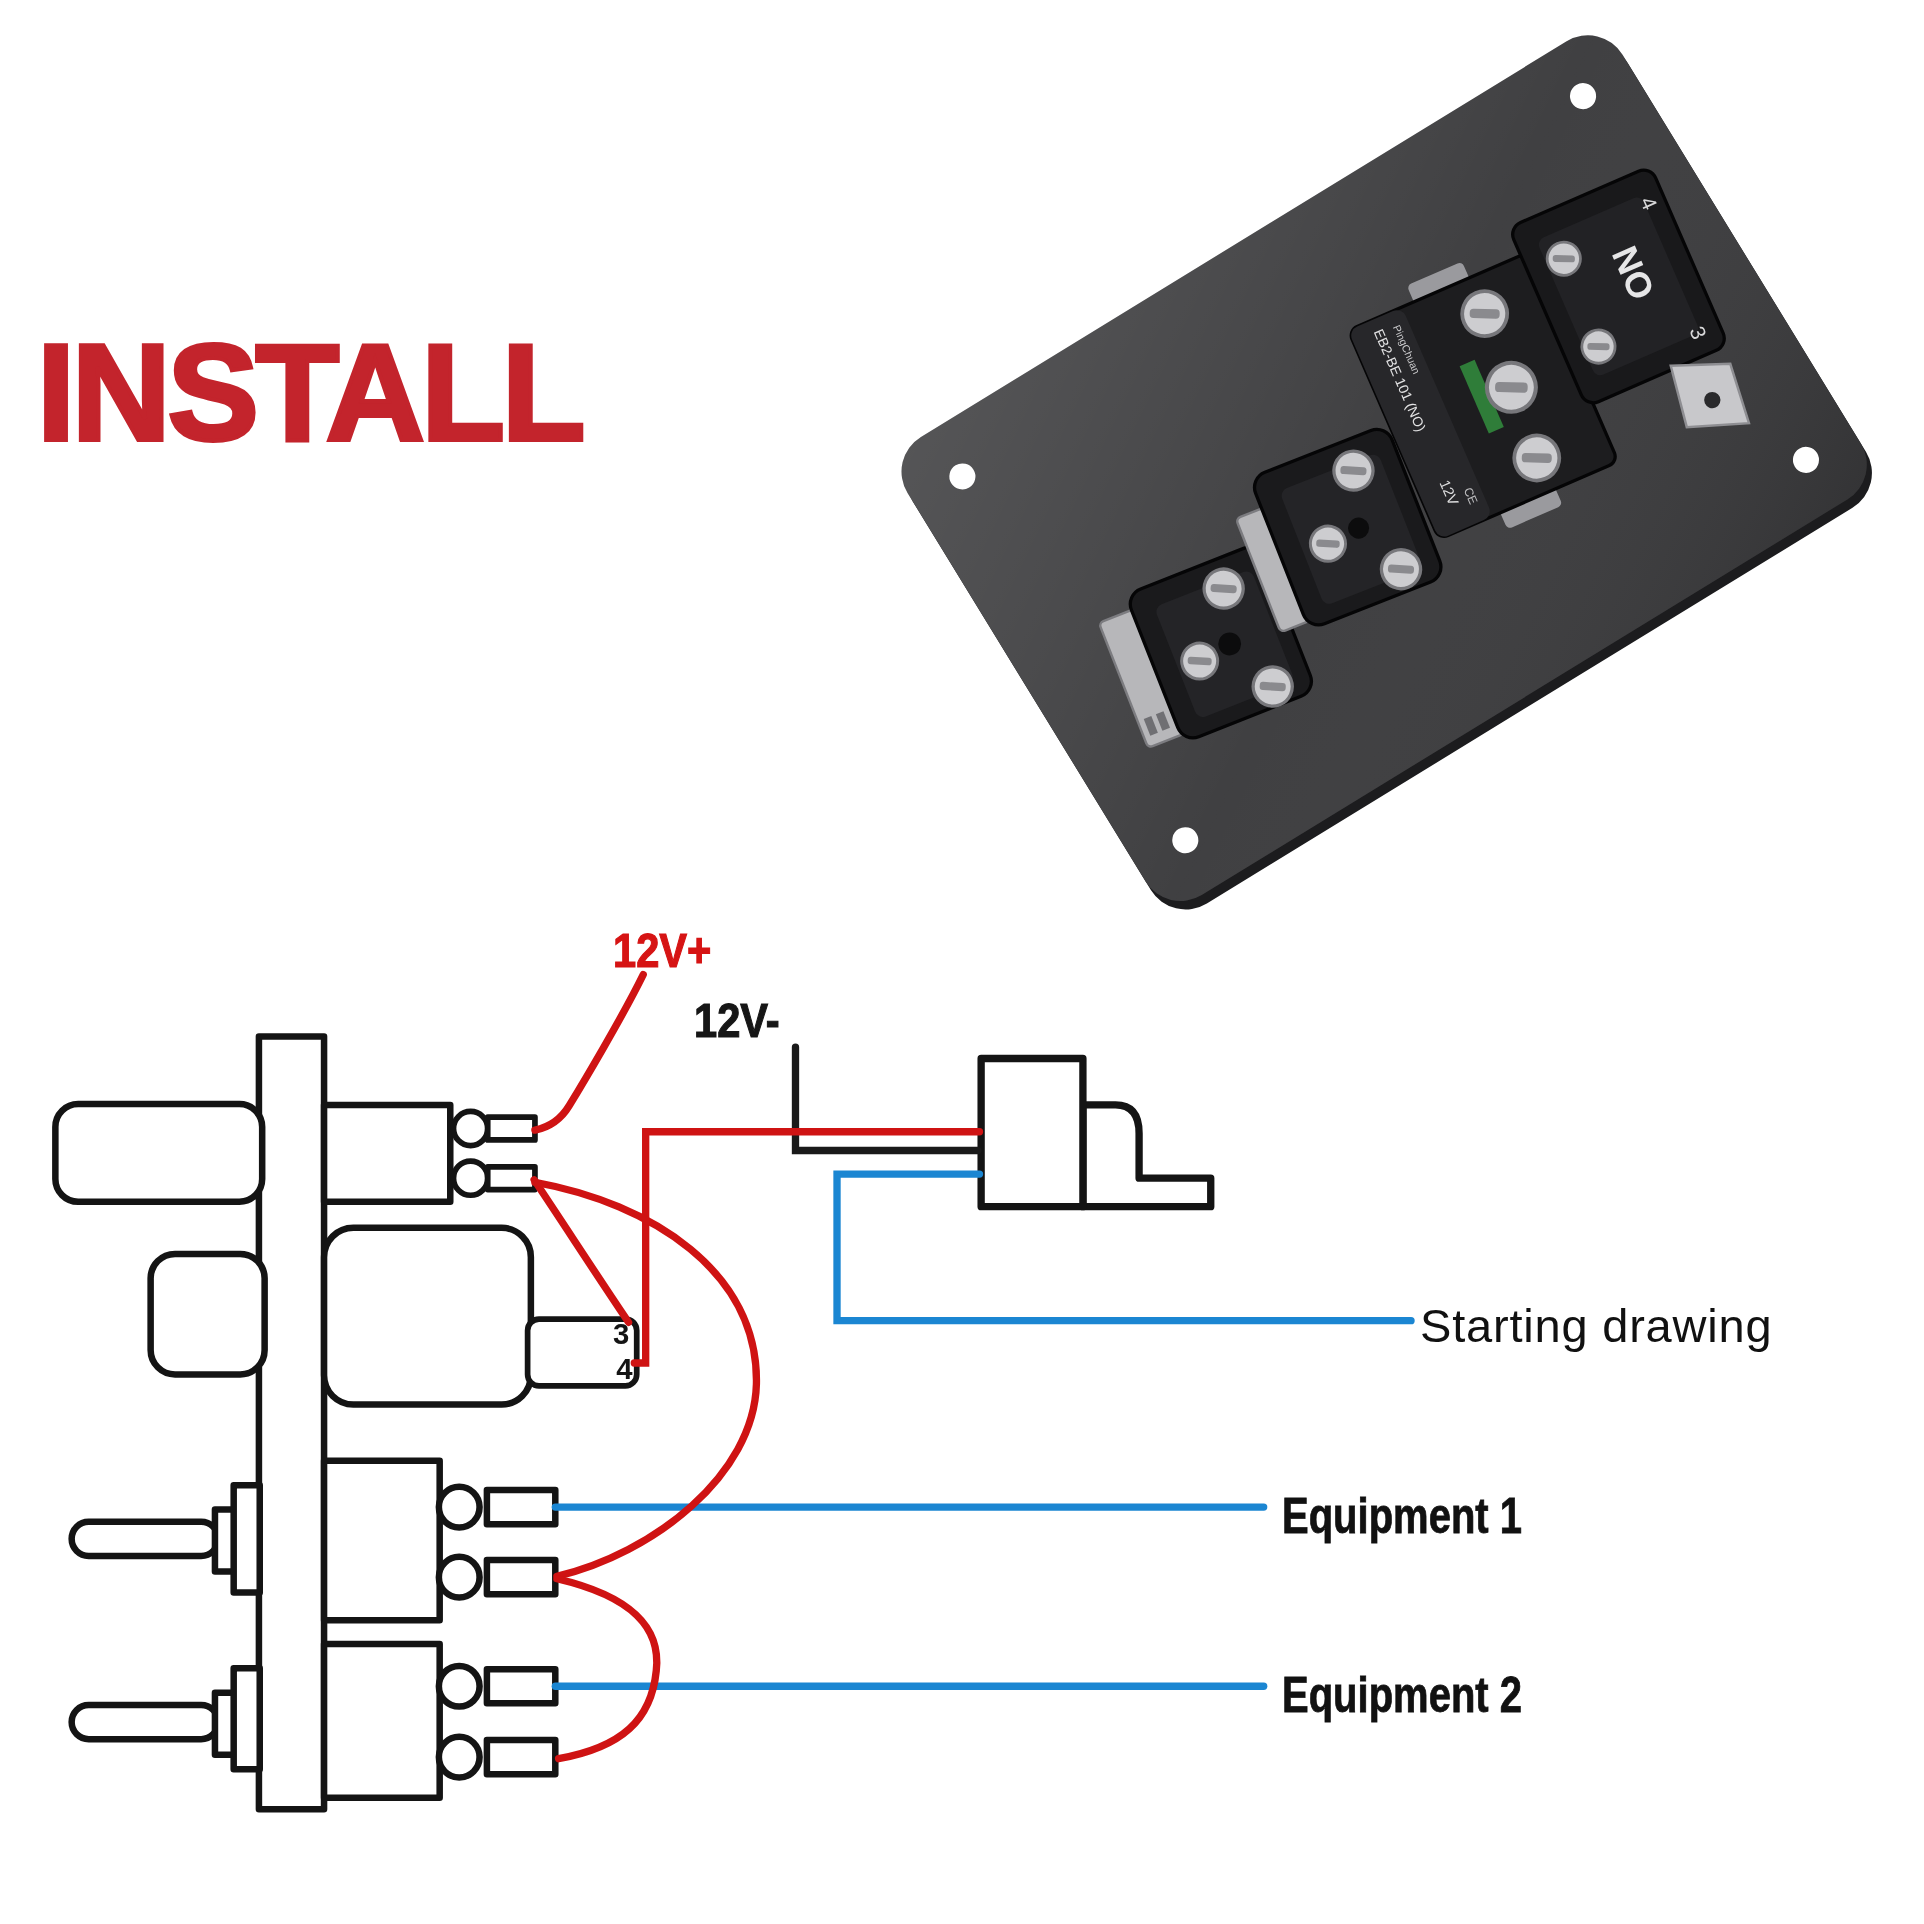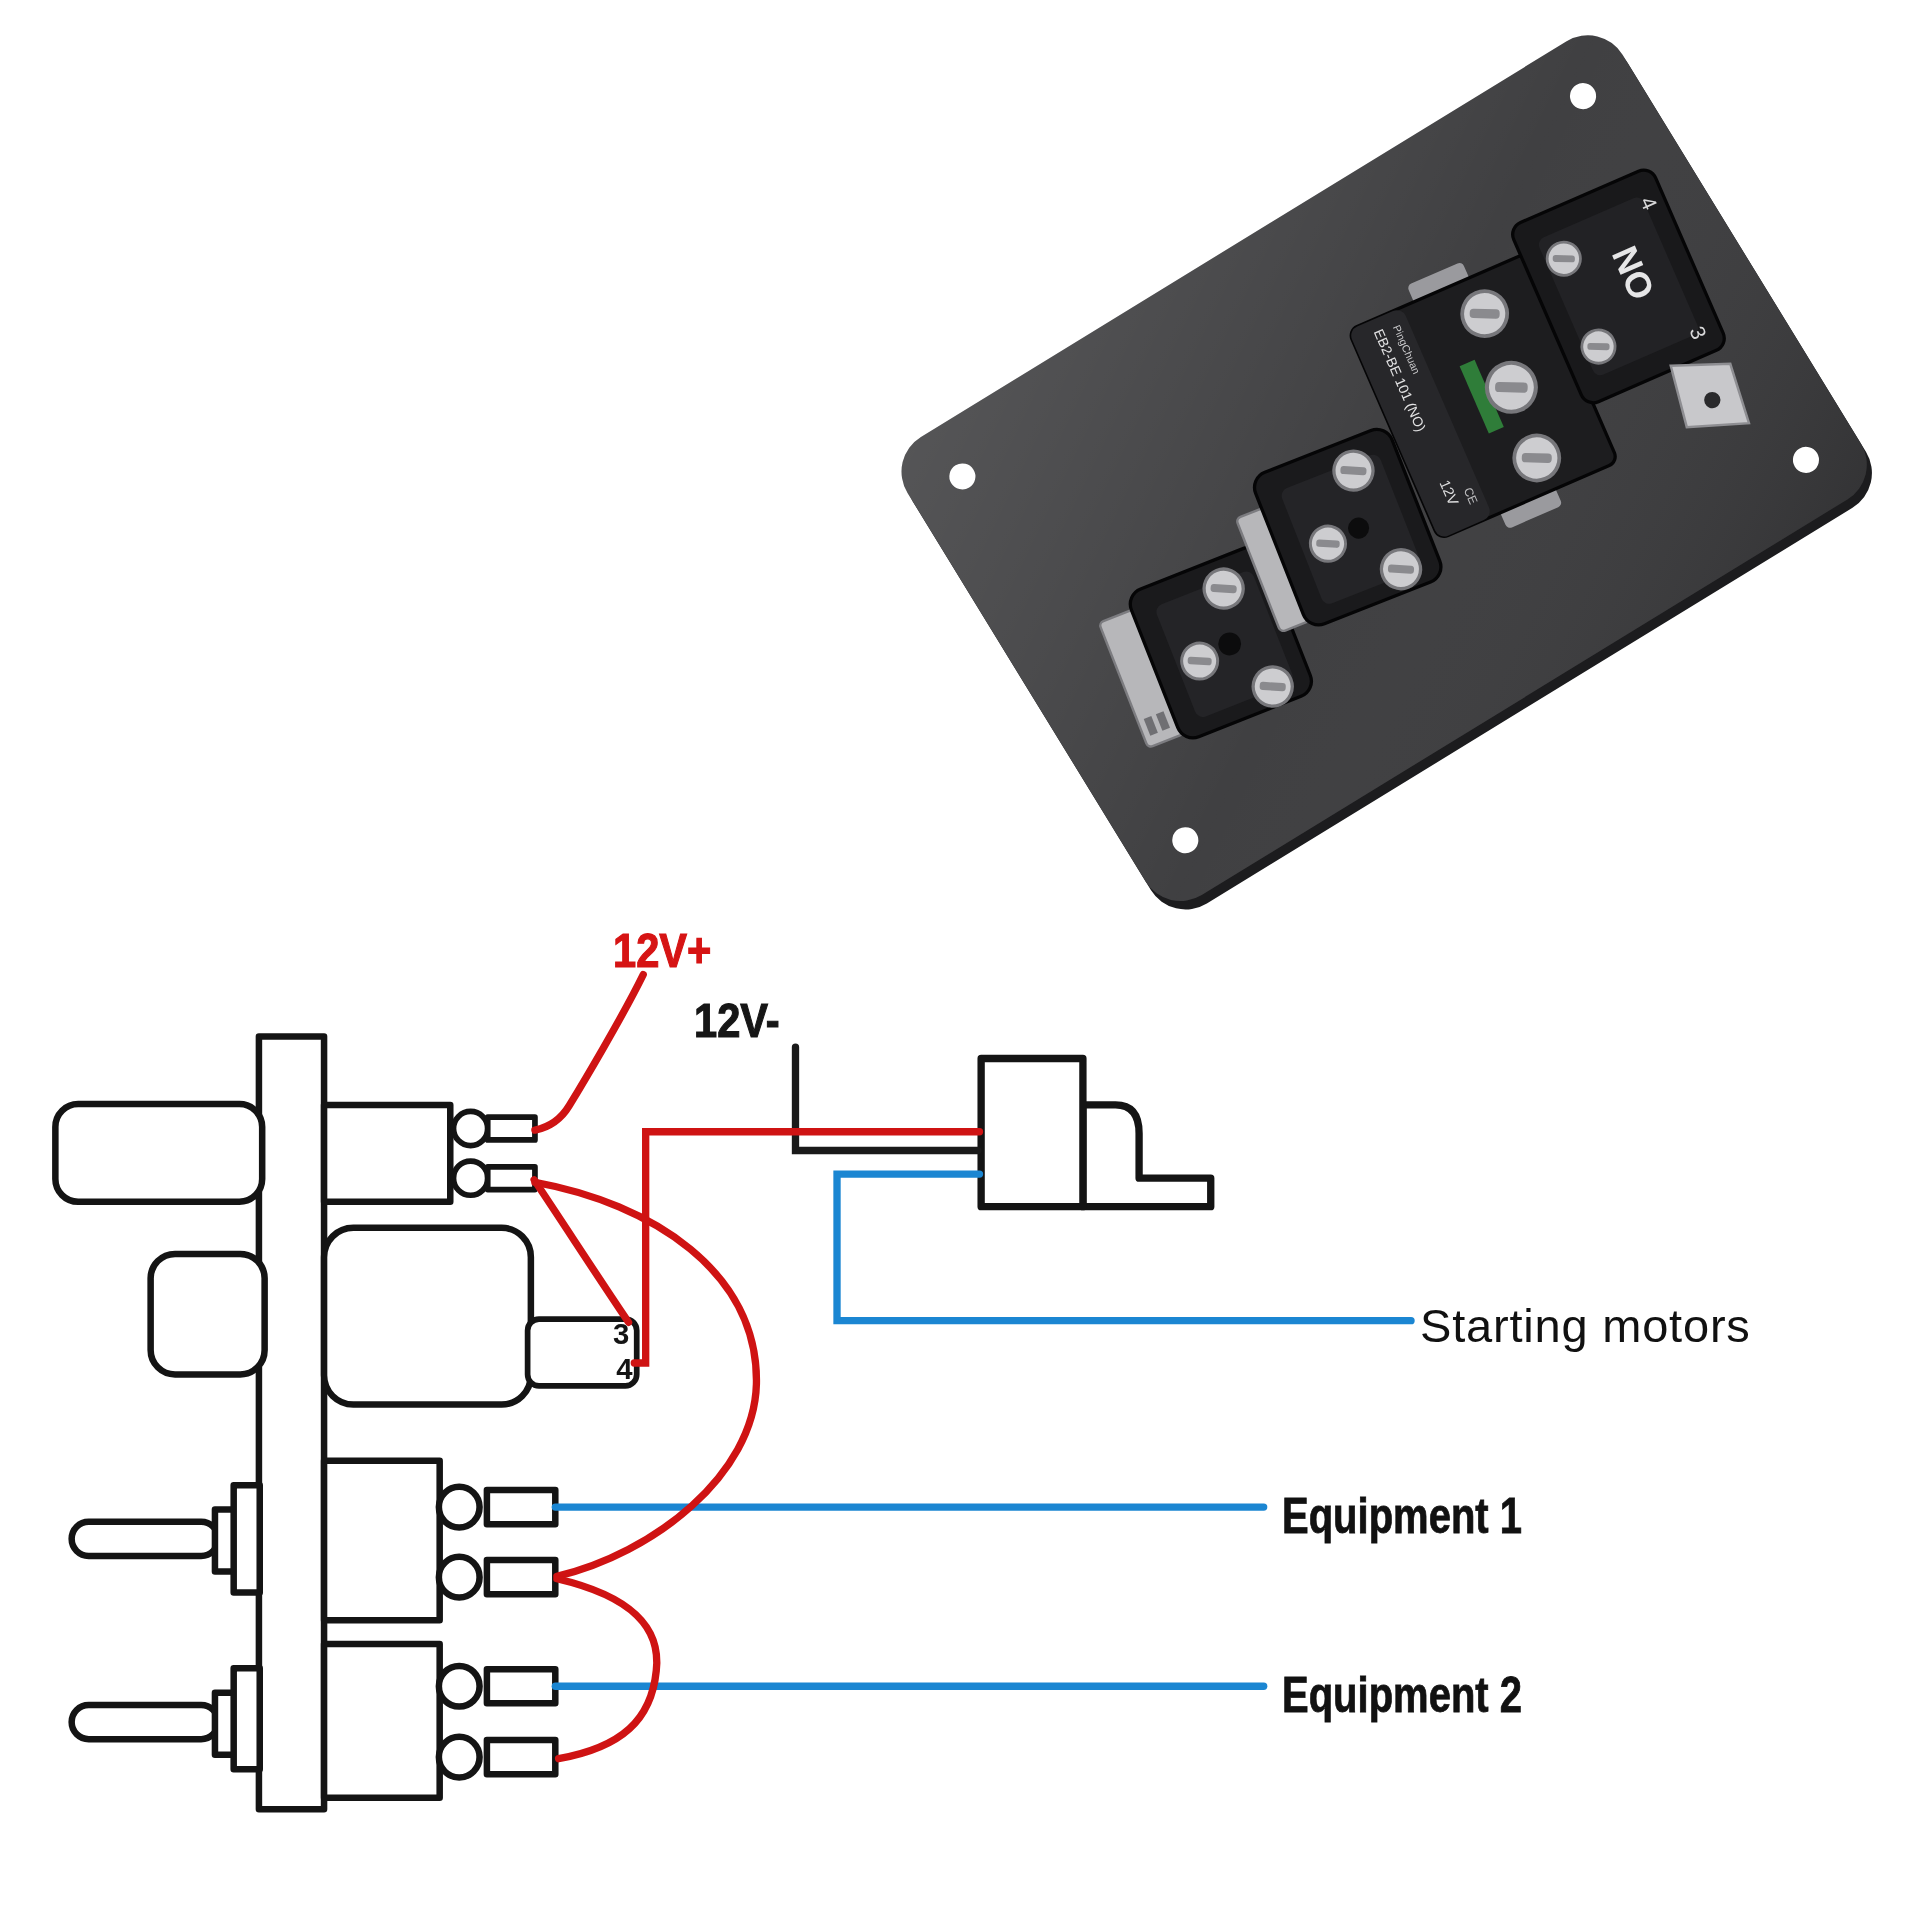--- a/index.html
+++ b/index.html
@@ -35,20 +35,21 @@
     transform:scaleX(.8);transform-origin:left top;-webkit-text-stroke:0.8px #111;
   }
   svg{position:absolute;left:0;top:0;}
   svg text{font-family:"Liberation Sans","DejaVu Sans",sans-serif;}
 </style>
 </head>
 <body>
 
 <div class="canvas">
 
+  <div class="abs title">INSTALL</div>
 
   <svg width="1924" height="1924" viewBox="0 0 2363 2363">
     <defs>
       <g id="screw">
         <circle r="24" fill="#cdcdd0" stroke="#77777b" stroke-width="4"></circle>
         <rect x="-16" y="-5" width="32" height="10" rx="4" fill="#8a8a8e" transform="rotate(25)"></rect>
       </g>
       <linearGradient id="plateSheen" x1="0" y1="0" x2="1" y2="1">
         <stop offset="0" stop-color="#ffffff" stop-opacity="0.14"></stop>
         <stop offset="0.5" stop-color="#ffffff" stop-opacity="0.03"></stop>
@@ -171,18 +172,18 @@
       <path d="M790,1197 C765,1248 715,1332 699,1358 C690,1373 676,1384 657,1388"></path>
       <path d="M656,1449 C694,1506 744,1583 772,1624"></path>
       <path d="M1203,1390 H793 V1674 H779"></path>
       <path d="M657,1452 C800,1478 932,1562 929,1700 C926,1812 802,1908 684,1936"></path>
       <path d="M684,1939 C778,1961 812,2000 806,2052 C800,2112 764,2146 686,2160"></path>
     </g>
   </svg>
 
   <div class="abs lbl-pos">12V+</div>
   <div class="abs lbl-neg">12V-</div>
-  <div class="abs lbl-start">Starting motors</div>
+  <div class="abs lbl-start">Starting drawing</div>
   <div class="abs lbl-eq1">Equipment 1</div>
   <div class="abs lbl-eq2">Equipment 2</div>
 
 </div>
 
 
 </body></html>

